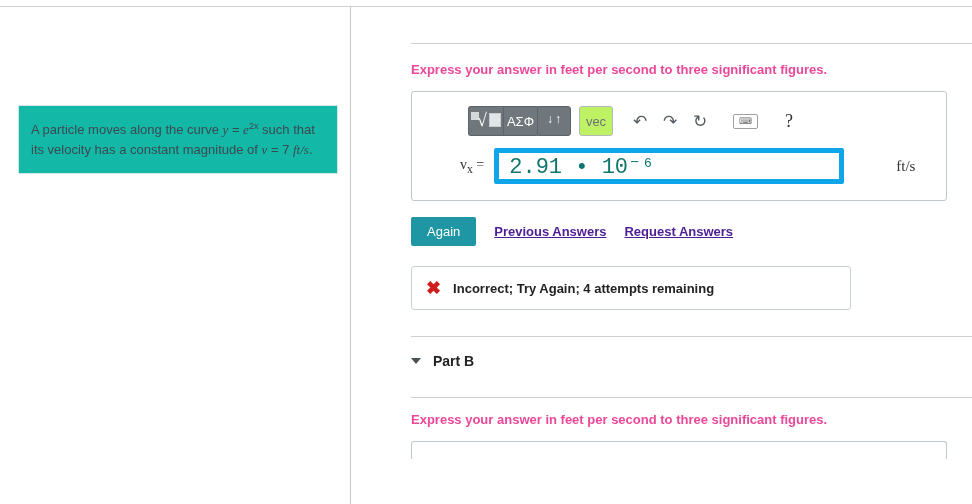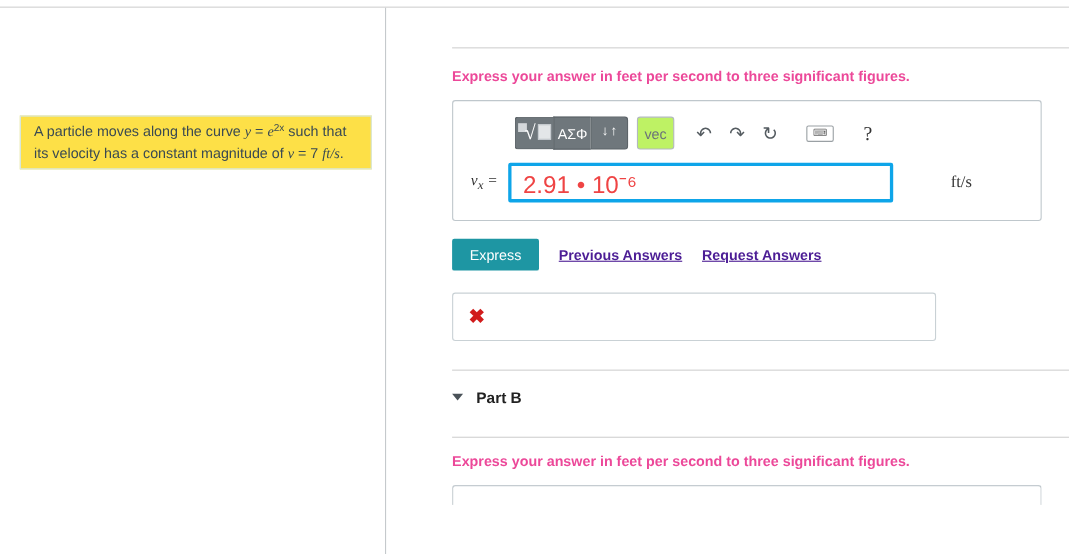--- a/index.html
+++ b/index.html
@@ -2,41 +2,41 @@
 <html><head>
 <meta charset="utf-8">
 <style>
 * { box-sizing: border-box; margin: 0; padding: 0; }
 body { font-family: Arial, Helvetica, sans-serif; font-size: 13px; color: #333; background: #fff; width: 972px; }
 .top-rule { border-top: 1px solid #d0d0d0; margin: 6px 0 0 0; }
 .container { display: flex; min-height: 498px; }
 .left-col { width: 350px; padding: 18px 12px 0 18px; }
 .divider { width: 1px; background: #c5c9cc; }
 .right-col { flex: 1; padding: 0 0 0 60px; }
-.problem-box { background: #fde047; border: 1px solid #d4e8ea; padding: 4px 12px; margin-top: 80px; line-height: 1.5; color: #3a4a52; font-size: 13px; }
+.problem-box { background: #14b8a6; border: 1px solid #d4e8ea; padding: 14px 12px; margin-top: 80px; line-height: 1.5; color: #3a4a52; font-size: 13px; }
 .problem-box .math-i { font-style: italic; font-family: Georgia, 'Times New Roman', serif; }
 .section-rule { border-top: 1px solid #d0d0d0; margin: 36px 0 18px 0; }
 .prompt { color: #333; margin-bottom: 8px; line-height: 1.45; }
 .prompt .math-i { font-style: italic; font-family: Georgia, 'Times New Roman', serif; }
 .bold-prompt { font-weight: bold; margin-bottom: 14px; color: #ec4899; }
 .answer-panel { border: 1px solid #bfc7cc; border-radius: 3px; padding: 14px 16px 16px 16px; width: 536px; background: #fff; position: relative; }
 .toolbar { display: flex; align-items: center; gap: 4px; margin-left: 40px; margin-bottom: 12px; }
 .toolbar-group { display: flex; }
 .tb-btn { background: #6f777c; color: #fff; border: 1px solid #5d6469; border-radius: 3px; height: 30px; min-width: 34px; display: flex; align-items: center; justify-content: center; font-size: 13px; cursor: pointer; }
 .tb-btn.joined-l { border-radius: 3px 0 0 3px; border-right: none; }
 .tb-btn.joined-m { border-radius: 0; border-right: none; }
 .tb-btn.joined-r { border-radius: 0 3px 3px 0; }
 .tb-btn.light { background: #bef264; color: #6b727a; border: 1px solid #b2b9be; }
 .tb-plain { color: #545b60; font-size: 17px; width: 26px; text-align: center; cursor: pointer; }
 .tb-help { font-family: Georgia, serif; font-size: 18px; color: #333; }
 .tb-kbd { border: 1px solid #9aa0a4; border-radius: 2px; padding: 2px 5px; font-size: 9px; line-height: 1; color: #666; cursor: pointer; }
 .tb-spacer { width: 6px; }
 .answer-row { display: flex; align-items: center; gap: 10px; }
-.answer-label { font-style: italic; font-family: Georgia, serif; font-size: 14px; color: #333; white-space: nowrap; }
-.answer-input { flex: 0 0 350px; height: 36px; border: 3px solid #0ea5e9; border-radius: 2px; padding: 0 10px; font-family: Liberation Sans, sans-serif; font-size: 22px; color: #ef4444; background: #fff; outline: none; }
+.answer-label { font-family: Georgia, serif; font-size: 14px; color: #333; white-space: nowrap; margin-left: 32px; }
+.answer-input { flex: 0 0 350px; height: 36px; border: 5px solid #0ea5e9; border-radius: 2px; padding: 0 10px; font-family: Liberation Mono, monospace; font-size: 22px; color: #0f766e; background: #fff; outline: none; }
 .unit { font-family: Georgia, 'Times New Roman', serif; font-size: 15px; color: #333; margin-left: 42px; }
 .actions { margin-top: 16px; display: flex; align-items: center; gap: 18px; }
 .submit-btn { background: #1e96a3; color: #fff; border: none; border-radius: 2px; padding: 7px 16px; font-size: 13px; cursor: pointer; }
 .link-btn { color: #4c1d95; text-decoration: underline; font-size: 13px; font-weight: bold; cursor: pointer; background: none; border: none; }
 .feedback { margin-top: 20px; border: 1px solid #c9d1d5; border-radius: 3px; padding: 10px 14px; display: flex; align-items: center; gap: 12px; width: 440px; background: #fff; }
 .feedback-x { color: #d11c1c; font-size: 18px; font-weight: bold; }
 .feedback-text { font-weight: bold; color: #222; font-size: 13px; }
 .section-rule2 { border-top: 1px solid #d0d0d0; margin: 26px 0 14px 0; }
 .part-header { display: flex; align-items: center; gap: 12px; font-weight: bold; color: #222; font-size: 14px; cursor: pointer; padding: 2px 0; }
 .caret { width: 0; height: 0; border-left: 5px solid transparent; border-right: 5px solid transparent; border-top: 6px solid #4a5258; }
@@ -99,27 +99,28 @@
       <div class="answer-row">
         <span class="answer-label">
           <span class="math-i">v</span><sub class="math-i">x</sub> =
         </span>
         <input class="answer-input" type="text" value="2.91 • 10⁻⁶" style="">
         <span class="unit">ft/s</span>
       </div>
     </div>
 
     <div class="actions">
-      <button class="submit-btn">Express</button>
+      <button class="submit-btn">Again</button>
       <button class="link-btn">Previous Answers</button>
       <button class="link-btn">Request Answers</button>
     </div>
 
     <div class="feedback">
       <span class="feedback-x">✖</span>
+      <span class="feedback-text">Incorrect; Try Again; 4 attempts remaining</span>
     </div>
 
     <div class="section-rule2"></div>
 
     <div class="part-header">
       <div class="caret"></div>
       <span>Part B</span>
     </div>
 
     <div class="section-rule2"></div>

